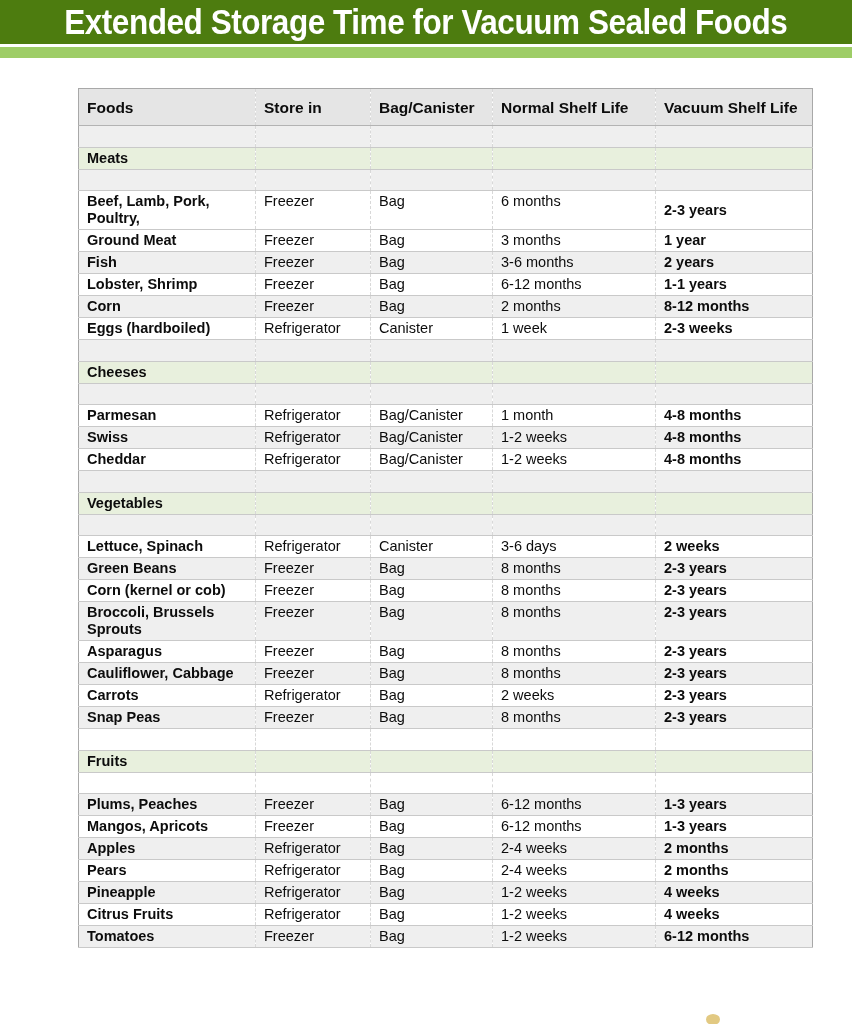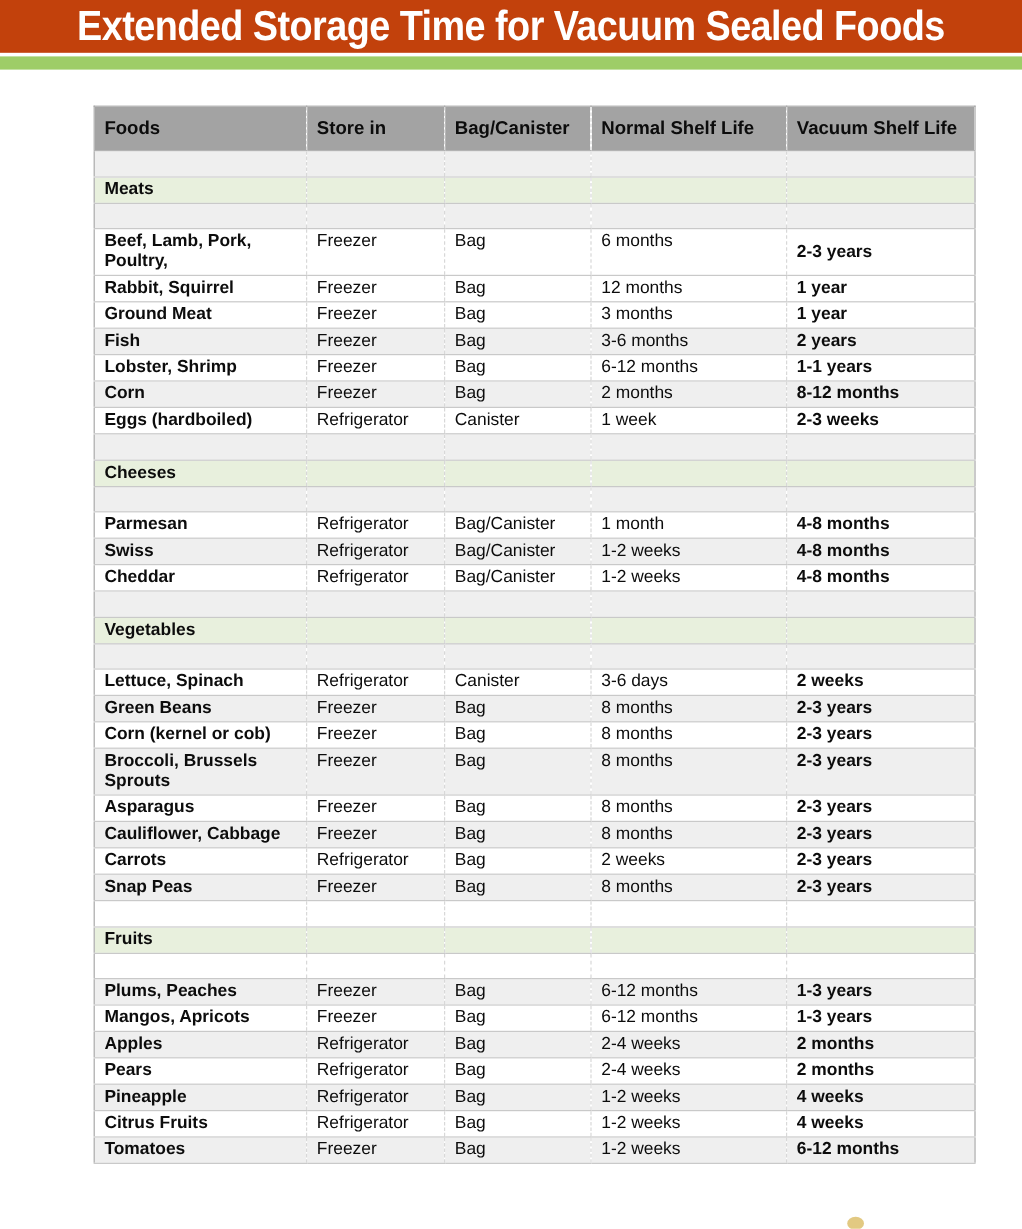--- a/index.html
+++ b/index.html
@@ -3,21 +3,21 @@
 <meta charset="utf-8">
 <style>
   html,body { margin:0; padding:0; }
   body {
     width:852px; height:1024px;
     background:#ffffff;
     font-family:"Liberation Sans", sans-serif;
     position:relative; overflow:hidden;
   }
   .banner {
-    height:44px; background:#c2410c;
+    height:44px; background:#4d7c0f;
     display:flex; align-items:center; justify-content:center;
   }
   .banner h1 {
     margin:0; color:#ffffff; font-weight:bold;
     font-size:35px; letter-spacing:-0.5px;
     transform:scaleX(0.9); white-space:nowrap;
   }
   .accent-bar { height:11px; background:#9ecd67; margin-top:3px; }
 
   .table-wrap { margin:30px 0 0 78px; }
@@ -30,21 +30,21 @@
     border-bottom:1px solid #c9c9c9;
     padding:2px 6px 2px 8px;
     font-size:14.5px; line-height:17px;
     vertical-align:top; color:#0c0c0c;
     text-align:left; overflow:hidden;
     word-wrap:break-word;
   }
   th:last-child, td:last-child { border-right:none; }
   thead tr { height:37px; }
   th {
-    background:#a3a3a3; font-size:15.5px; font-weight:bold;
+    background:#e5e5e5; font-size:15.5px; font-weight:bold;
     vertical-align:middle; border-bottom:1px solid #b3b3b3;
   }
   tbody tr { height:21.5px;padding-left:42px; }
   tr.gray td { background:#efefef; }
   tr.green td { background:#e8f0dd; }
   tr.green td.c0 { font-weight:bold; }
   td.c0, td.c4 { font-weight:bold; }
   td.vmid { vertical-align:middle; }
 
   .bottom-dot {
@@ -106,27 +106,20 @@
             <td class="c4"></td>
           </tr>
           <tr class="white">
             <td class="c0">Beef, Lamb, Pork, Poultry,</td>
             <td class="c1">Freezer</td>
             <td class="c2">Bag</td>
             <td class="c3">6 months</td>
             <td class="c4 vmid">2-3 years</td>
           </tr>
           <tr class="white">
-            <td class="c0">Rabbit, Squirrel</td>
-            <td class="c1">Freezer</td>
-            <td class="c2">Bag</td>
-            <td class="c3">12 months</td>
-            <td class="c4">1 year</td>
-          </tr>
-          <tr class="white">
             <td class="c0">Ground Meat</td>
             <td class="c1">Freezer</td>
             <td class="c2">Bag</td>
             <td class="c3">3 months</td>
             <td class="c4">1 year</td>
           </tr>
           <tr class="gray">
             <td class="c0">Fish</td>
             <td class="c1">Freezer</td>
             <td class="c2">Bag</td>

